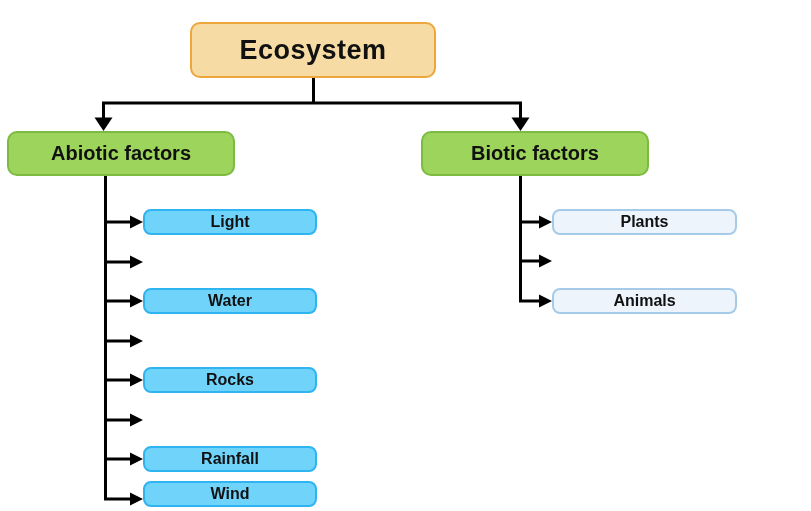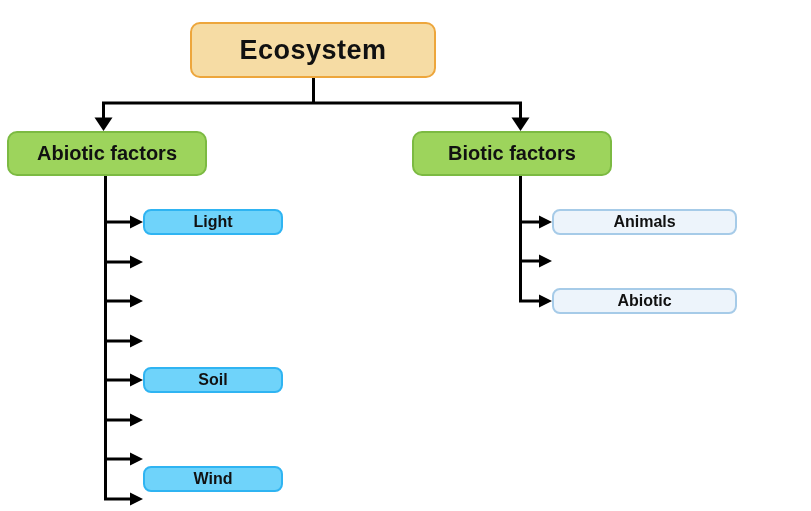--- a/index.html
+++ b/index.html
@@ -43,31 +43,31 @@
     left: 190px; top: 22px;
     width: 246px; height: 56px;
     background: var(--root-fill, #F6DCA4);
     border: 2px solid var(--root-border, #EDA63C);
     border-radius: 10px;
     font-size: 27px;
     letter-spacing: 0.5px;
   }
   .node.branch {
     top: 131px;
-    width: 200px; height: 45px;
+    width: 228px; height: 45px;
     background: var(--branch-fill, #9DD45C);
     border: 2px solid var(--branch-border, #7CBA42);
     border-radius: 10px;
     font-size: 20px;
   }
   .node.branch.abiotic { left: 7px; }
-  .node.branch.biotic  { left: 412px; }
+  .node.branch.biotic  { left: 421px; }
   .node.leaf-a {
     left: 143px;
-    width: 140px; height: 26px;
+    width: 174px; height: 26px;
     background: var(--abiotic-child-fill, #6FD3FA);
     border: 2px solid var(--abiotic-child-border, #2FB4F2);
     border-radius: 8px;
     font-size: 16px;
   }
   .node.leaf-b {
     left: 552px;
     width: 185px; height: 26px;
     background: var(--biotic-child-fill, #EDF4FB);
     border: 2px solid var(--biotic-child-border, #A6CBE8);
@@ -117,19 +117,21 @@
     <line class="ln" x1="519" y1="301" x2="540" y2="301"></line>
     <polygon class="ah" points="539,294.5 539,307.5 552,301"></polygon>
   </svg>
 
   <div class="node root">Ecosystem</div>
 
   <div class="node branch abiotic">Abiotic factors</div>
   <div class="node branch biotic">Biotic factors</div>
 
   <div class="node leaf-a" style="top:209px">Light</div>
-  <div class="node leaf-a" style="top:367px">Soil</div>
-  <div class="node leaf-a" style="top:466px">Wind</div>
+  <div class="node leaf-a" style="top:288px">Water</div>
+  <div class="node leaf-a" style="top:367px">Rocks</div>
+  <div class="node leaf-a" style="top:446px">Rainfall</div>
+  <div class="node leaf-a" style="top:481px">Wind</div>
 
-  <div class="node leaf-b" style="top:209px">Animals</div>
-  <div class="node leaf-b" style="top:288px">Abiotic</div>
+  <div class="node leaf-b" style="top:209px">Plants</div>
+  <div class="node leaf-b" style="top:288px">Animals</div>
 
 </div>
 
 </body></html>

